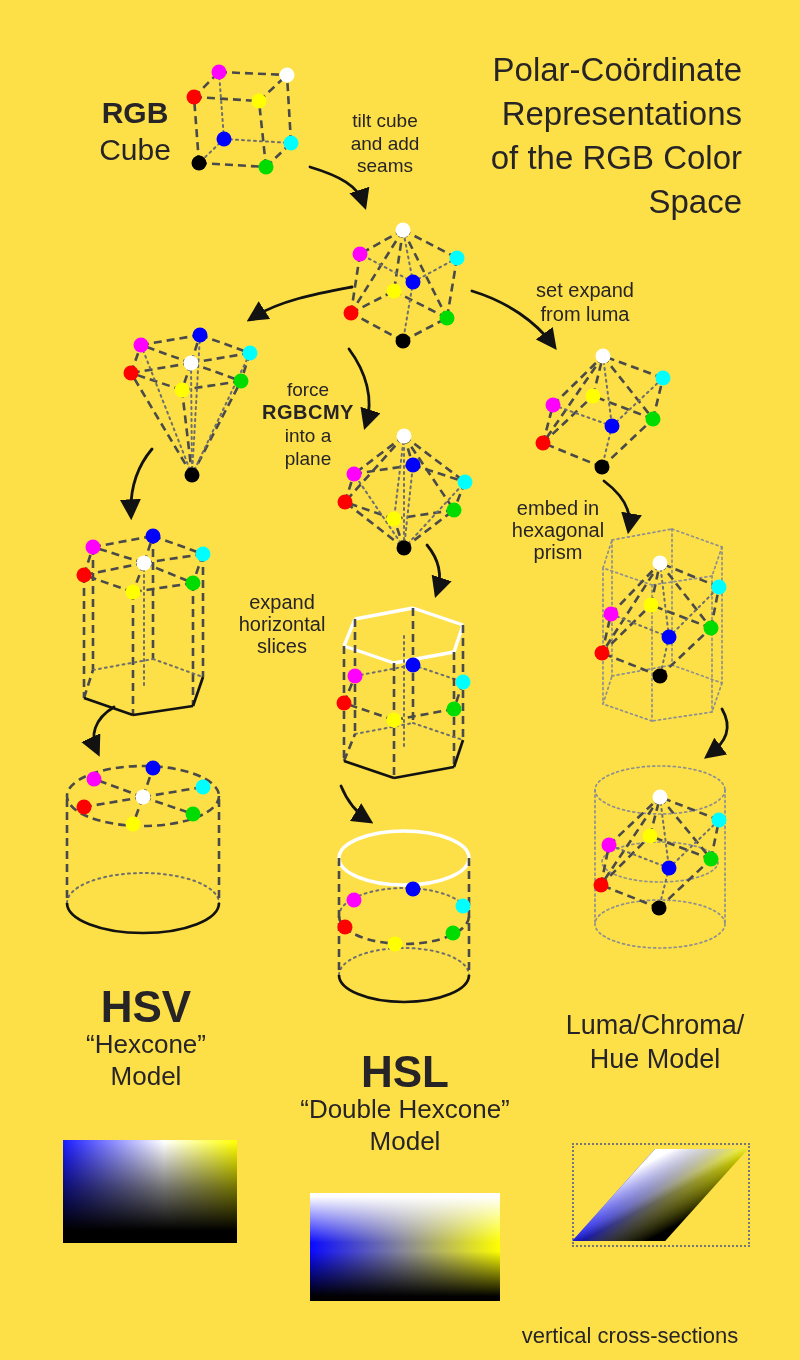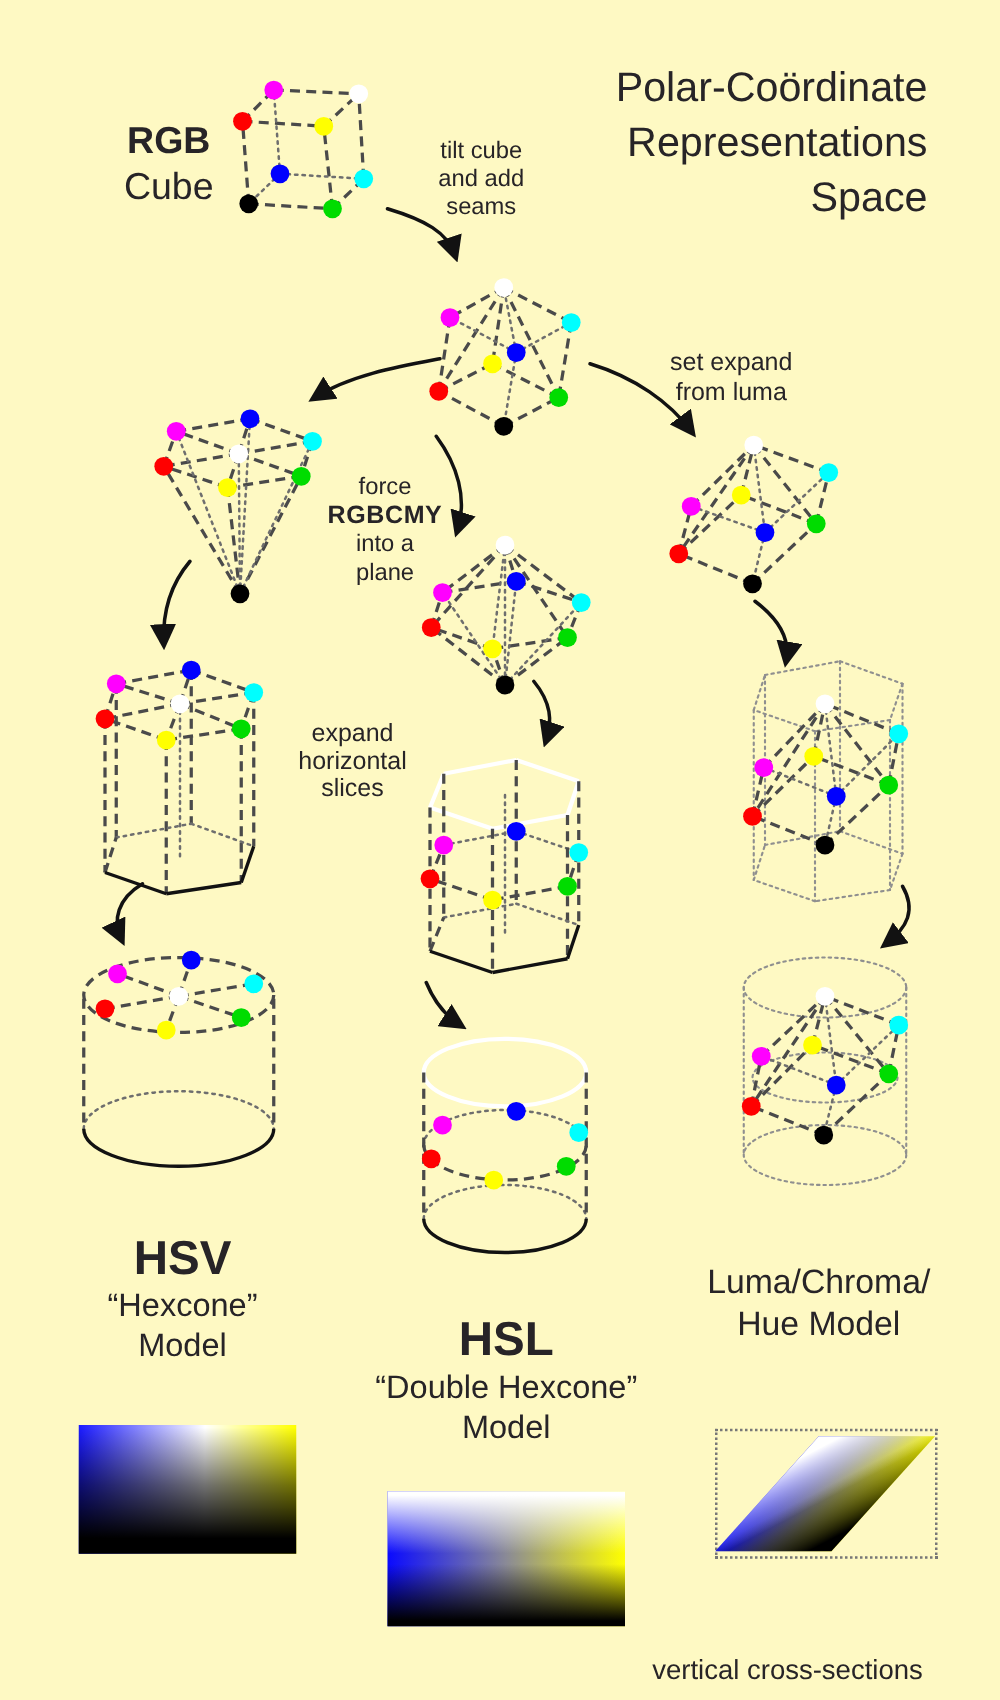--- a/index.html
+++ b/index.html
@@ -1,31 +1,31 @@
 <!DOCTYPE html>
 <html><head>
 <meta charset="utf-8">
 <style>
   html,body{margin:0;padding:0;background:#d9d9d9;}
-  #stage{position:relative;width:800px;height:1360px;background:#fef9c3;overflow:hidden;
+  #stage{position:relative;width:800px;height:1360px;background:#fde047;overflow:hidden;
          font-family:"Liberation Sans",sans-serif;color:#272427;}
   #diagram{position:absolute;left:0;top:0;}
   .abs{position:absolute;}
   .title{top:48px;right:58px;text-align:right;font-size:33px;line-height:44px;color:#272427;}
   .rgb-label{left:60px;top:94px;width:150px;text-align:center;font-size:30px;line-height:37px;}
   .rgb-label .b{font-weight:bold;}
   .ann{font-size:19px;line-height:22.5px;text-align:center;color:#272427;}
   .ann-tilt{left:320px;top:110px;width:130px;}
   .ann-luma{left:500px;top:278px;width:170px;font-size:20px;line-height:24px;}
   .ann-force{left:252px;top:378px;width:112px;line-height:23px;}
   .ann-force .sc{font-weight:bold;font-size:20px;letter-spacing:.5px;}
   .ann-embed{left:474px;top:497px;width:168px;font-size:20px;line-height:22px;}
-  .ann-expand{left:212px;top:576px;width:140px;font-size:20px;line-height:22px;}
+  .ann-expand{left:212px;top:591px;width:140px;font-size:20px;line-height:22px;}
   .model{text-align:center;}
-  .model .big{font-size:38px;font-weight:bold;line-height:42px;}
+  .model .big{font-size:44px;font-weight:bold;line-height:42px;}
   .model .sub{font-size:26px;line-height:32px;}
   .m-hsv{left:55px;top:986px;width:182px;}
   .m-hsl{left:300px;top:1051px;width:210px;}
   .m-luma{left:540px;top:1008px;width:230px;font-size:27px;line-height:34px;text-align:center;}
   .cs-label{left:495px;top:1323px;width:270px;text-align:center;font-size:22px;}
   .cs{position:absolute;}
   .cs-hsv{left:63px;top:1140px;width:174px;height:103px;
     background:linear-gradient(to bottom,rgba(0,0,0,0) 2%,rgba(0,0,0,.55) 46%,#000 88%),
                linear-gradient(to right,#1a1aff 0%,#ffffff 58%,#ffff00 100%);}
   .cs-hsl{left:310px;top:1193px;width:190px;height:108px;
@@ -362,20 +362,21 @@
       <path d="M 427 545 C 441 562 442 577 437 592" marker-end="url(#ah)" stroke="#121212" stroke-width="2.8" fill="none" stroke-linecap="round"></path>
       <path d="M 604 481 C 624 496 632 511 629 528" marker-end="url(#ah)" stroke="#121212" stroke-width="2.8" fill="none" stroke-linecap="round"></path>
       <path d="M 114 707 C 94 719 90 736 97 751" marker-end="url(#ah)" stroke="#121212" stroke-width="2.8" fill="none" stroke-linecap="round"></path>
       <path d="M 341 786 C 348 803 357 813 368 820" marker-end="url(#ah)" stroke="#121212" stroke-width="2.8" fill="none" stroke-linecap="round"></path>
       <path d="M 722 709 C 733 728 726 742 709 755" marker-end="url(#ah)" stroke="#121212" stroke-width="2.8" fill="none" stroke-linecap="round"></path>
     </svg>
 
   <div class="abs title">
     <div>Polar-Coördinate</div>
     <div>Representations</div>
+    <div>of the RGB Color</div>
     <div>Space</div>
   </div>
 
   <div class="abs rgb-label">
     <div class="b">RGB</div>
     <div>Cube</div>
   </div>
 
   <div class="abs ann ann-tilt">
     <div>tilt cube</div>
@@ -388,20 +389,25 @@
     <div>from luma</div>
   </div>
 
   <div class="abs ann ann-force">
     <div>force</div>
     <div class="sc">RGBCMY</div>
     <div>into a</div>
     <div>plane</div>
   </div>
 
+  <div class="abs ann ann-embed">
+    <div>embed in</div>
+    <div>hexagonal</div>
+    <div>prism</div>
+  </div>
 
   <div class="abs ann ann-expand">
     <div>expand</div>
     <div>horizontal</div>
     <div>slices</div>
   </div>
 
   <div class="abs model m-hsv">
     <div class="big">HSV</div>
     <div class="sub">“Hexcone”</div>

